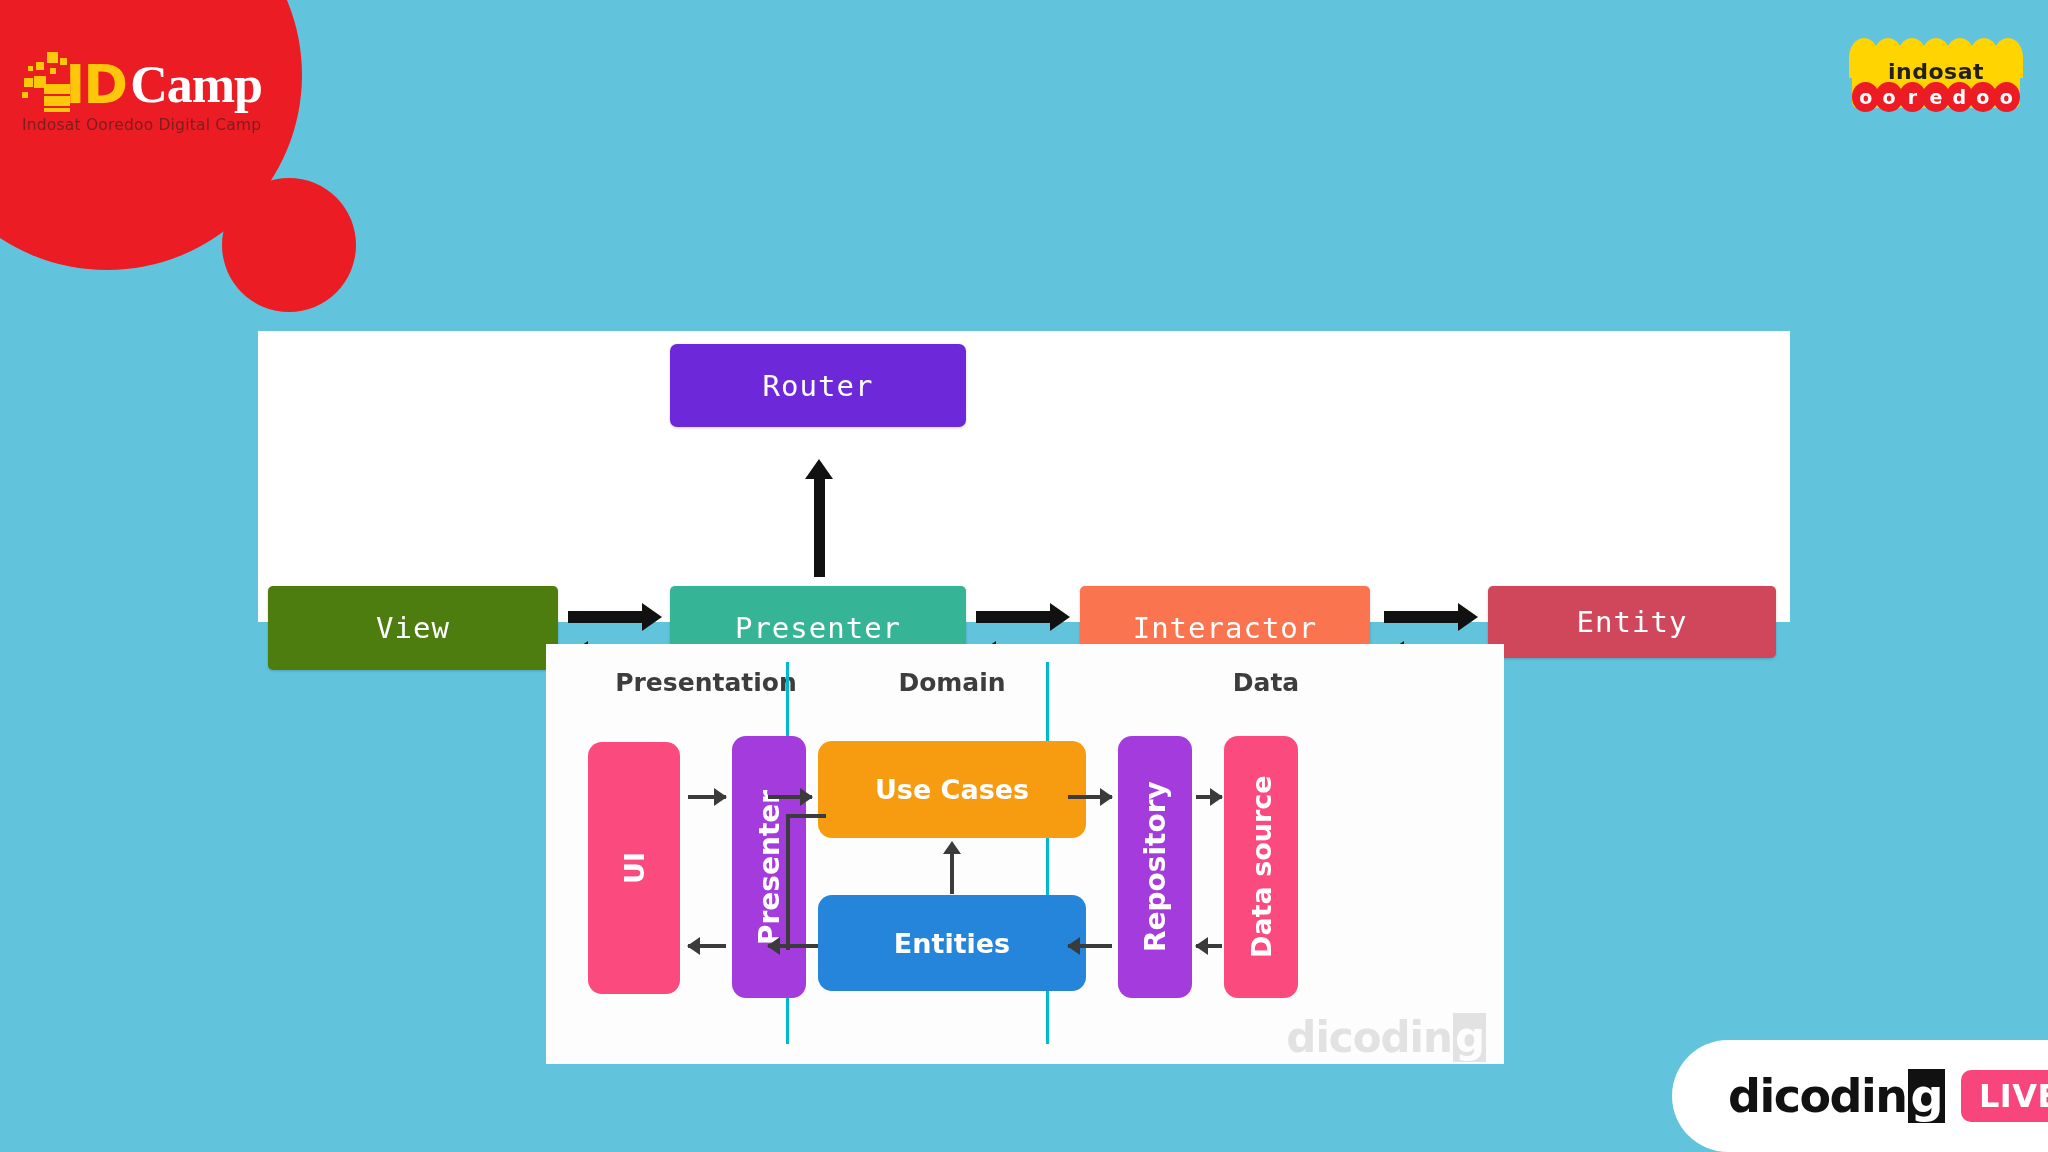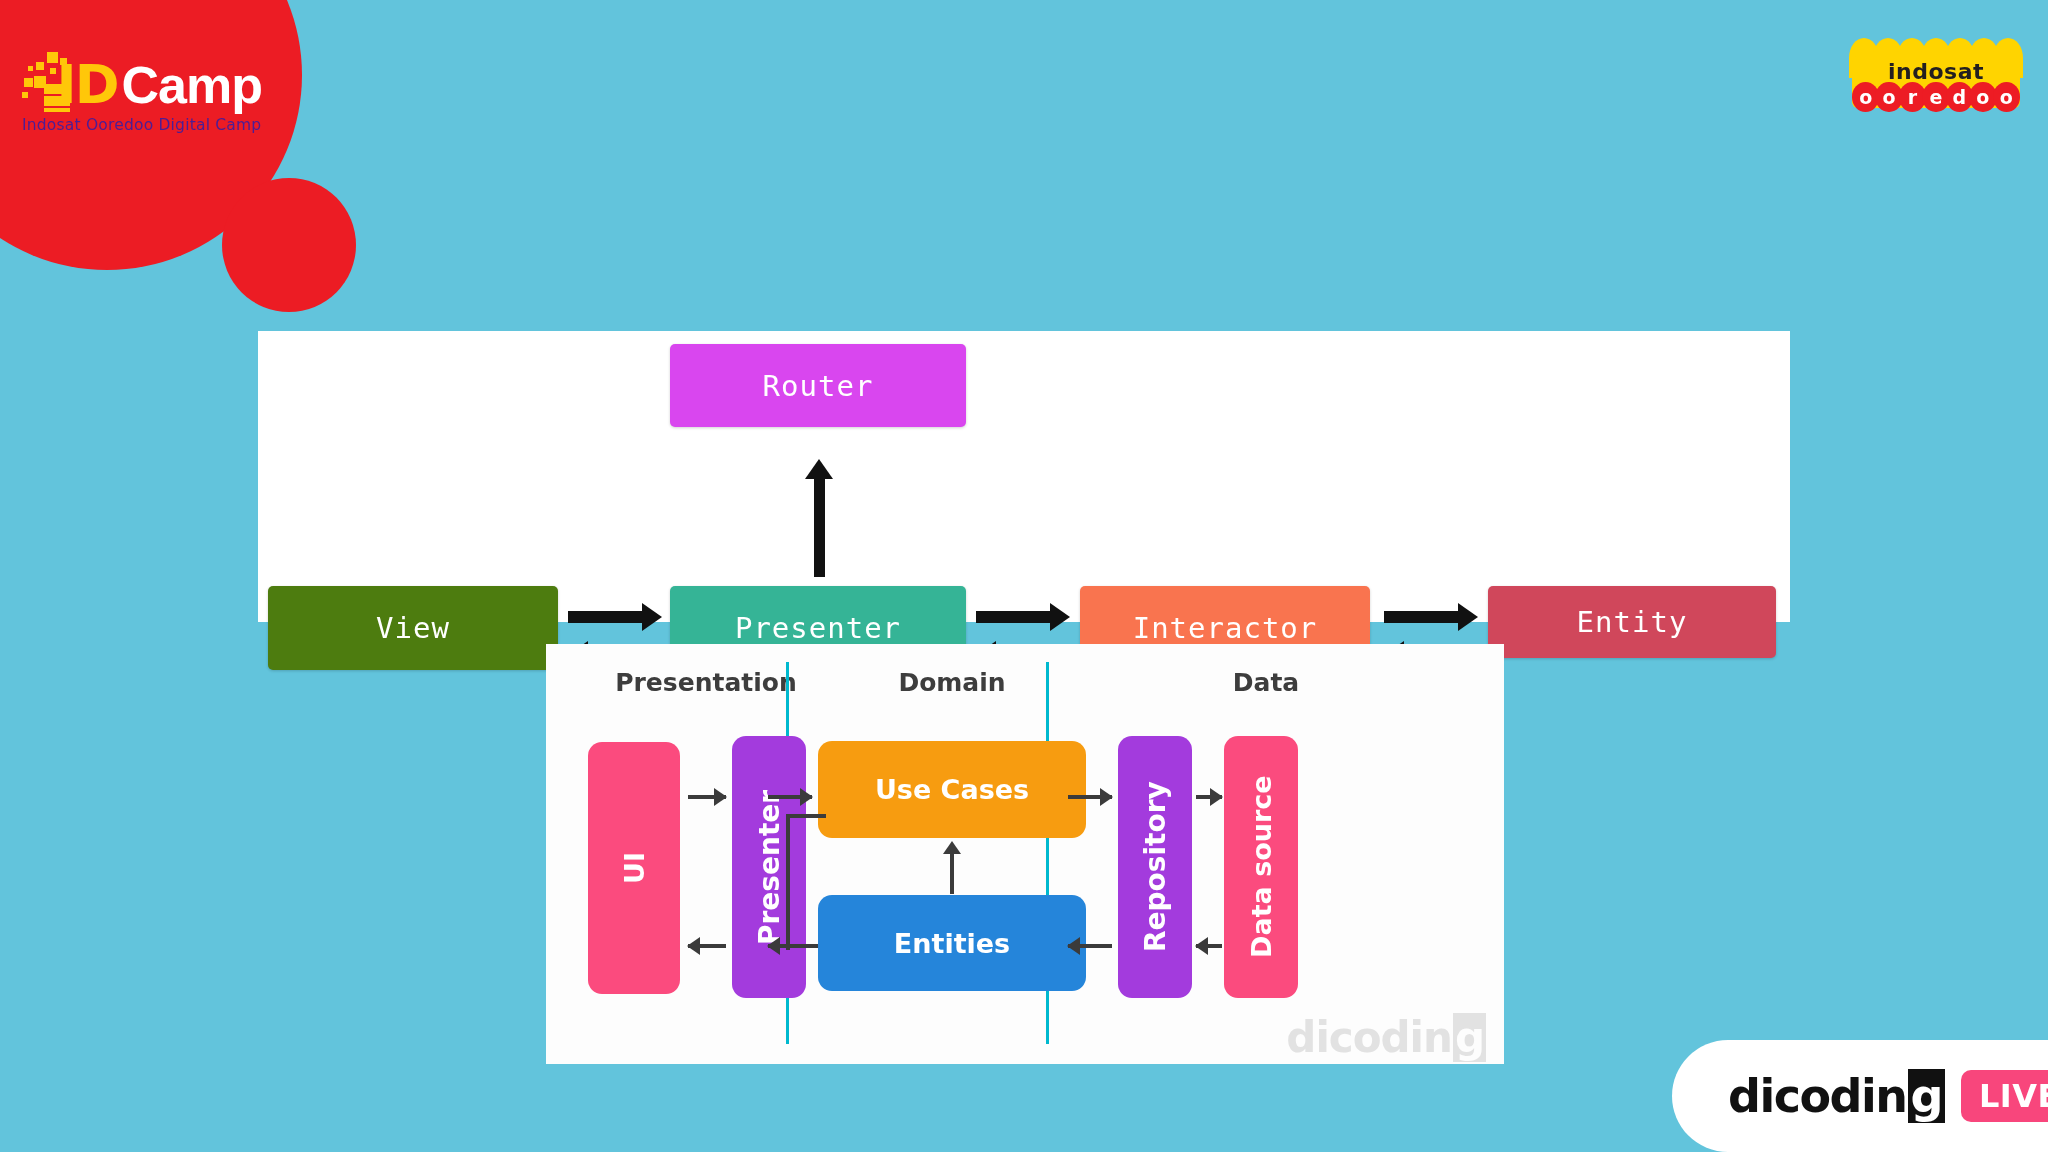--- a/index.html
+++ b/index.html
@@ -23,25 +23,25 @@
     position:absolute;left:22px;top:48px;width:240px;height:96px;
   }
   .idcamp-row{display:flex;align-items:flex-end;height:64px;}
   .px-cluster{position:relative;width:58px;height:64px;}
   .px{position:absolute;background:#ffc709;}
   .id-mark{
     font-family:"DejaVu Sans",sans-serif;font-weight:bold;font-size:54px;
     color:#ffc709;letter-spacing:-2px;line-height:54px;margin-left:-14px;
   }
   .camp-mark{
-    font-family:Liberation Sans, sans-serif;font-weight:bold;font-size:52px;
+    font-family:Liberation Serif, serif;font-weight:bold;font-size:52px;
     color:#ffffff;line-height:54px;margin-left:4px;letter-spacing:-1px;
   }
   .idcamp-tag{
-    font-family:"DejaVu Sans",sans-serif;font-size:15.5px;color:#4c1d95;
+    font-family:"DejaVu Sans",sans-serif;font-size:15.5px;color:#7f1d1d;
     margin-top:4px;letter-spacing:0.2px;white-space:nowrap;
   }
 
   
   .indosat{
     position:absolute;right:28px;top:38px;width:168px;height:74px;
   }
   .indosat-bumps{
     position:absolute;left:0;top:0;width:168px;height:40px;display:flex;
   }
@@ -215,21 +215,21 @@
       <span>e</span>
       <span>d</span>
       <span>o</span>
       <span>o</span>
     </div>
   </div>
 
 
   <div class="viper-panel">
 
-    <div class="vbox router" style="background:#d946ef;">
+    <div class="vbox router" style="background:#6d28d9;border-radius:7px;">
       <span>Router</span>
     </div>
 
     <div class="vbox view" style="background:#4d7c0f;">
       <span>View</span>
     </div>
 
     <div class="vbox presenter" style="background:#35b496;">
       <span>Presenter</span>
     </div>

